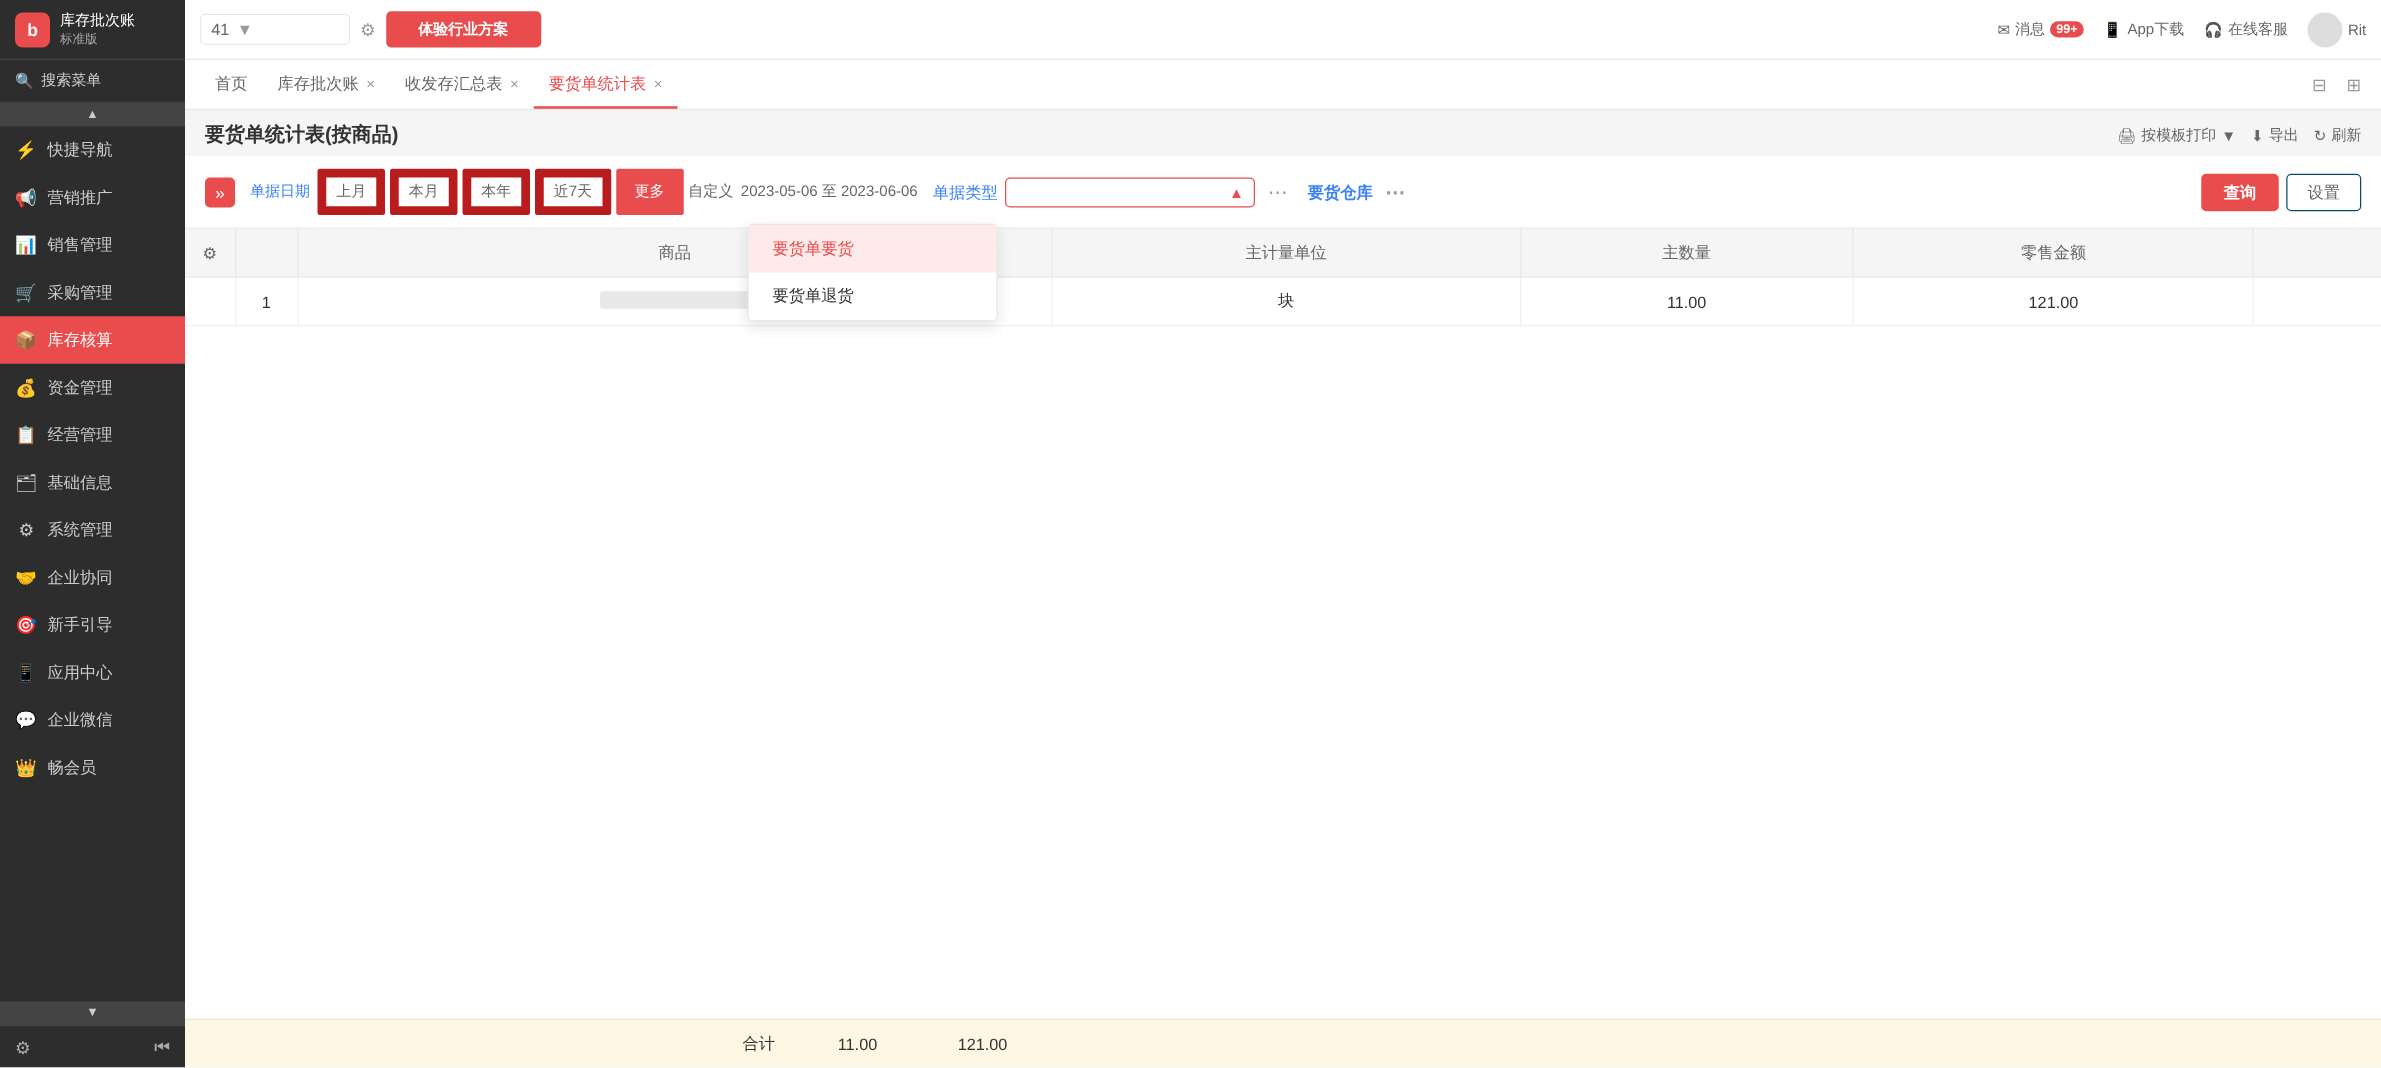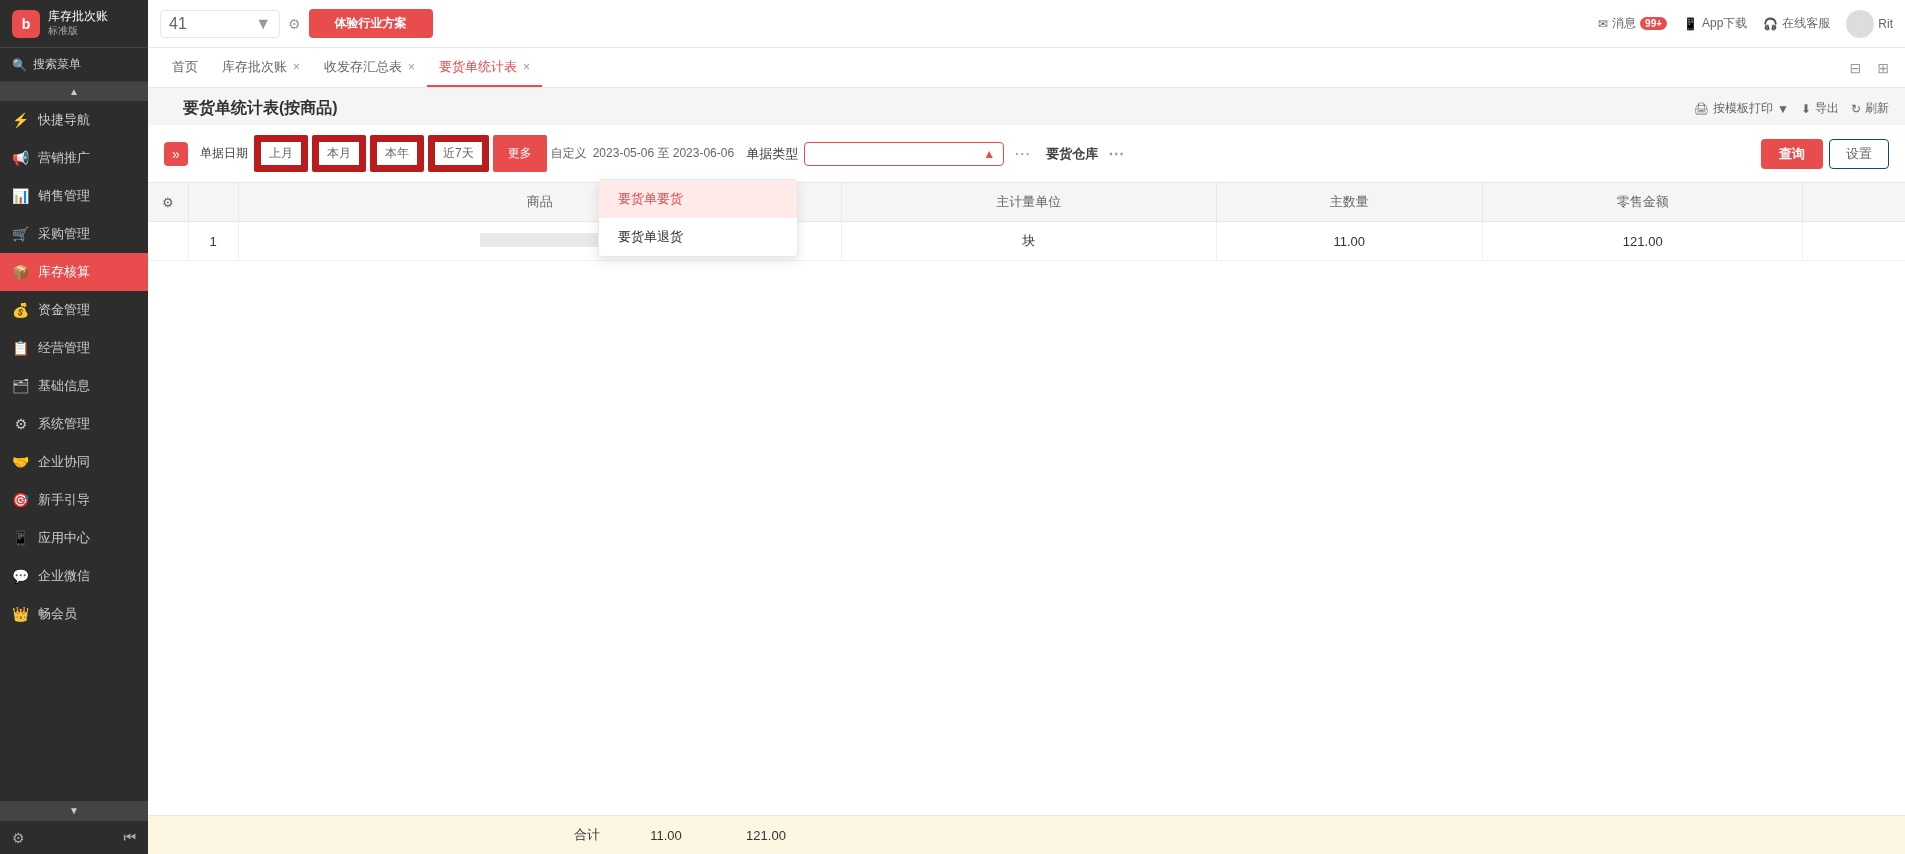--- a/index.html
+++ b/index.html
@@ -117,25 +117,24 @@
       display: flex;
       align-items: center;
       gap: 8px;
     }
     .store-selector {
       display: flex;
       align-items: center;
       border: 1px solid #e8e8e8;
       border-radius: 4px;
       padding: 4px 8px;
-      font-size: 16px;
+      font-size: 13px;
       color: #666;
       cursor: pointer;
       min-width: 120px;
-      justify-content: space-between;
     }
     .store-selector-arrow { margin-left: 6px; color: #999; }
     .gear-icon { color: #999; cursor: pointer; font-size: 14px; }
     .trial-btn {
       background: #e84c4c;
       color: white;
       border: none;
       padding: 6px 26px;
       border-radius: 4px;
       font-size: 12px;
@@ -231,21 +230,20 @@
       display: flex;
       align-items: center;
       justify-content: space-between;
       padding: 10px 16px 6px;
       background: #f5f5f5;
     }
     .page-title {
       font-size: 16px;
       font-weight: bold;
       color: #333;
-      margin-left: 19px;
     }
     .page-actions {
       display: flex;
       align-items: center;
       gap: 12px;
       font-size: 12px;
       color: #666;
     }
     .page-action-item {
       display: flex;
@@ -278,21 +276,21 @@
       display: flex;
       align-items: center;
       justify-content: center;
     }
     .filter-group {
       display: flex;
       align-items: center;
       gap: 6px;
       font-size: 12px;
     }
-    .filter-label { color: #404040; white-space: nowrap; }
+    .filter-label { color: #3b82f6; white-space: nowrap; }
     .filter-date-group {
       display: flex;
       align-items: center;
       gap: 4px;
     }
     .date-btn {
       padding: 3px 8px;
       border: 7px solid #b91c1c;
       background: #fff;
       color: #666;
@@ -439,21 +437,21 @@
       background: #e8e8e8;
       border-radius: 2px;
     }
 
     
     .table-footer {
       background: #fdf6e3;
       border-top: 1px solid #e8e8e8;
       display: flex;
       align-items: center;
-      padding: 10px 8px;
+      padding: 10px 28px;
       font-size: 13px;
       color: #333;
       flex-shrink: 0;
     }
   </style>
 </head>
 <body>
 
 <div class="sidebar">
   <div class="sidebar-logo">

